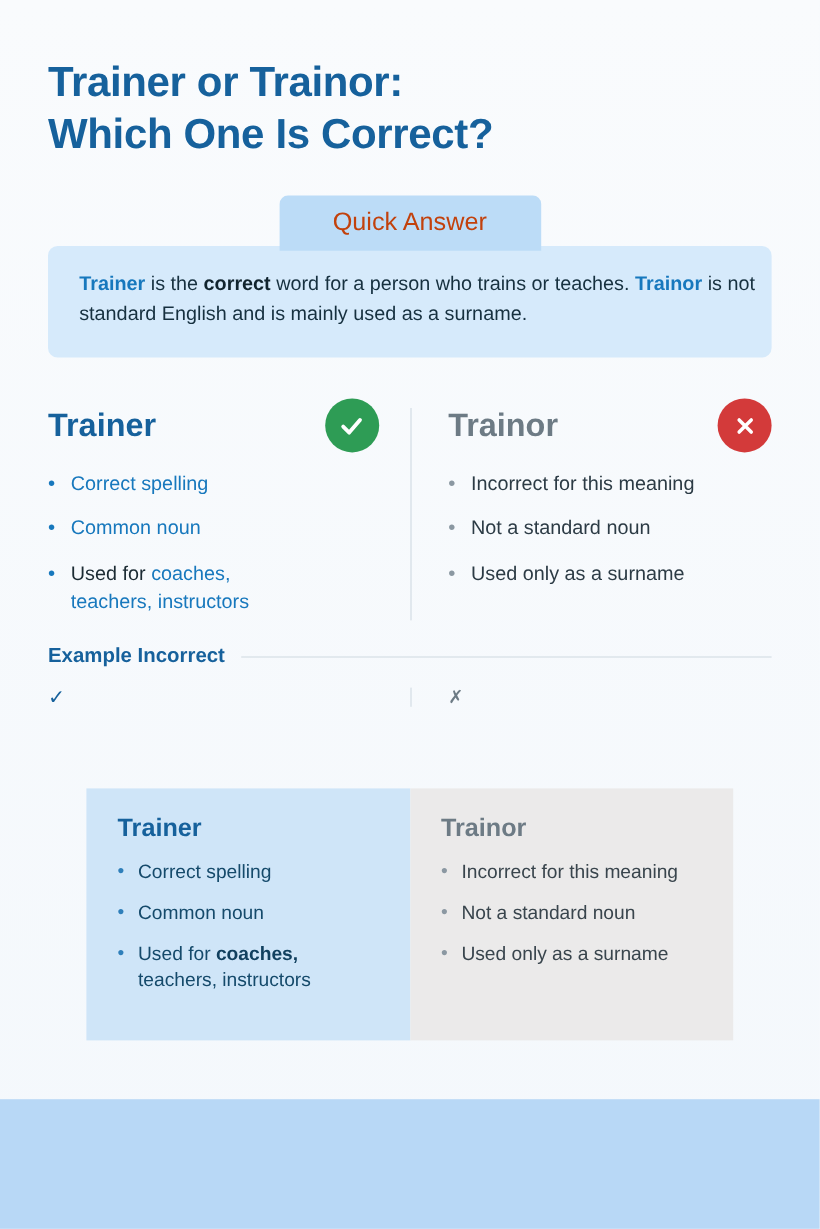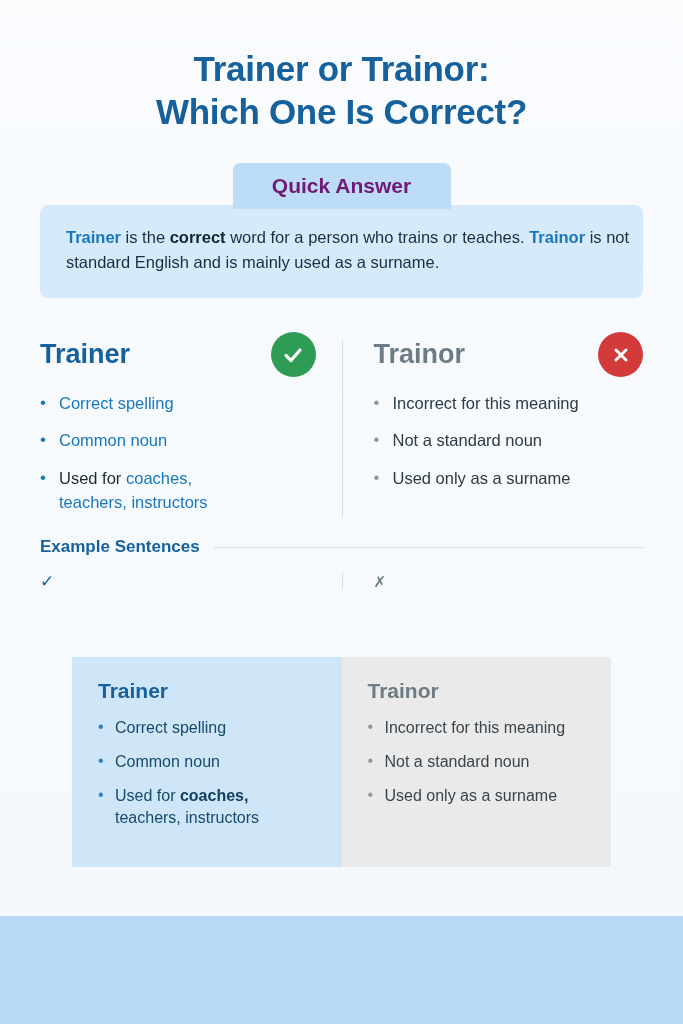--- a/index.html
+++ b/index.html
@@ -19,21 +19,20 @@
   .page {
     position: relative;
     width: 683px;
     height: 1024px;
     box-sizing: border-box;
     background: linear-gradient(180deg, #f9fbfd 0%, #f4f8fc 100%);
   }
 
   
   .title {
-    text-align: center;
     color: #16619c;
     font-size: 35px;
     font-weight: bold;
     line-height: 1.22;
     letter-spacing: -0.3px;
     padding: 48px 40px 0 40px;
   }
   .title .line {
     display: block;
   }
@@ -42,23 +41,23 @@
   .quick-wrap {
     position: relative;
     margin: 30px 40px 0 40px;
   }
   .quick-badge {
     position: relative;
     z-index: 3;
     margin: 0 auto;
     width: 218px;
     background: #bcdcf7;
-    color: #701a75;
+    color: #c2410c;
     font-size: 21px;
-    font-weight: bold;
+    font-weight: normal;
     text-align: center;
     padding: 11px 0 11px 0;
     border-radius: 7px 7px 0 0;
     box-sizing: border-box;
   }
   .quick-body {
     background: #d6eafb;
     border-radius: 8px;
     margin-top: -4px;
     padding: 20px 6px 22px 26px;
@@ -299,21 +298,21 @@
       </div>
       <ul class="points points-right">
         <li>Incorrect for this meaning</li>
         <li>Not a standard noun</li>
         <li>Used only as a surname</li>
       </ul>
     </div>
   </div>
 
   <div class="examples-head">
-    <span class="label">Example Sentences</span>
+    <span class="label">Example Incorrect</span>
     <span class="rule"></span>
   </div>
 
   <div class="examples">
     <div class="ex ex-left">
       <span class="tick">✓</span>
     </div>
     <div class="ex ex-right">
       <span class="cross">✗</span>
     </div>

